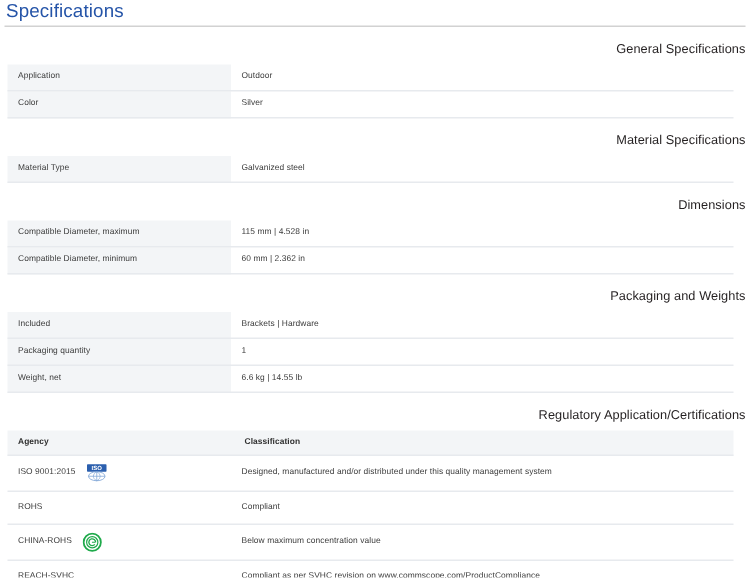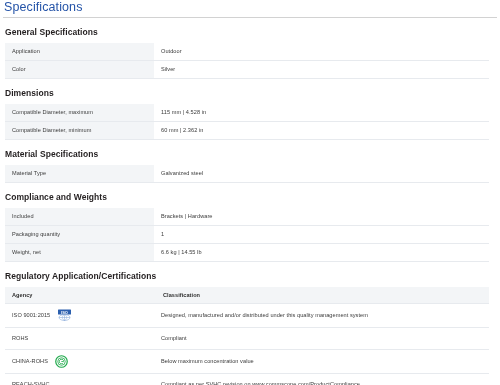--- a/index.html
+++ b/index.html
@@ -34,26 +34,27 @@
     height: 1px;
     background: #d2d2d2;
     margin: 1px 0 0 0;
     width: 100%;
   }
   .section {
     margin-top: 0;
   }
   .section-heading {
     font-size: 8.5px;
-    font-weight: bold;
+    font-weight: normal;
     color: #231f20;
     letter-spacing: 0.05px;
     margin: 0;
     padding: 9px 0 6px 2px;
     line-height: 10px;
+    text-align: right;
   }
   table.spec-table {
     width: 484px;
     border-collapse: collapse;
     table-layout: fixed;
     margin: 0 0 0 2px;
   }
   table.spec-table td {
     font-size: 5.6px;
     line-height: 7px;
@@ -140,49 +141,49 @@
         </tr>
         <tr>
           <td class="label-cell">Color</td>
           <td class="value-cell">Silver</td>
         </tr>
       </tbody>
     </table>
   </div>
 
   <div class="section">
+    <h2 class="section-heading">Material Specifications</h2>
+    <table class="spec-table">
+      <tbody>
+        <tr>
+          <td class="label-cell">Material Type</td>
+          <td class="value-cell">Galvanized steel</td>
+        </tr>
+      </tbody>
+    </table>
+  </div>
+
+  <div class="section">
     <h2 class="section-heading">Dimensions</h2>
     <table class="spec-table">
       <tbody>
         <tr>
           <td class="label-cell">Compatible Diameter, maximum</td>
           <td class="value-cell">115 mm | 4.528 in</td>
         </tr>
         <tr>
           <td class="label-cell">Compatible Diameter, minimum</td>
           <td class="value-cell">60 mm | 2.362 in</td>
         </tr>
       </tbody>
     </table>
   </div>
 
   <div class="section">
-    <h2 class="section-heading">Material Specifications</h2>
-    <table class="spec-table">
-      <tbody>
-        <tr>
-          <td class="label-cell">Material Type</td>
-          <td class="value-cell">Galvanized steel</td>
-        </tr>
-      </tbody>
-    </table>
-  </div>
-
-  <div class="section">
-    <h2 class="section-heading">Compliance and Weights</h2>
+    <h2 class="section-heading">Packaging and Weights</h2>
     <table class="spec-table">
       <tbody>
         <tr>
           <td class="label-cell">Included</td>
           <td class="value-cell">Brackets | Hardware</td>
         </tr>
         <tr>
           <td class="label-cell">Packaging quantity</td>
           <td class="value-cell">1</td>
         </tr>

